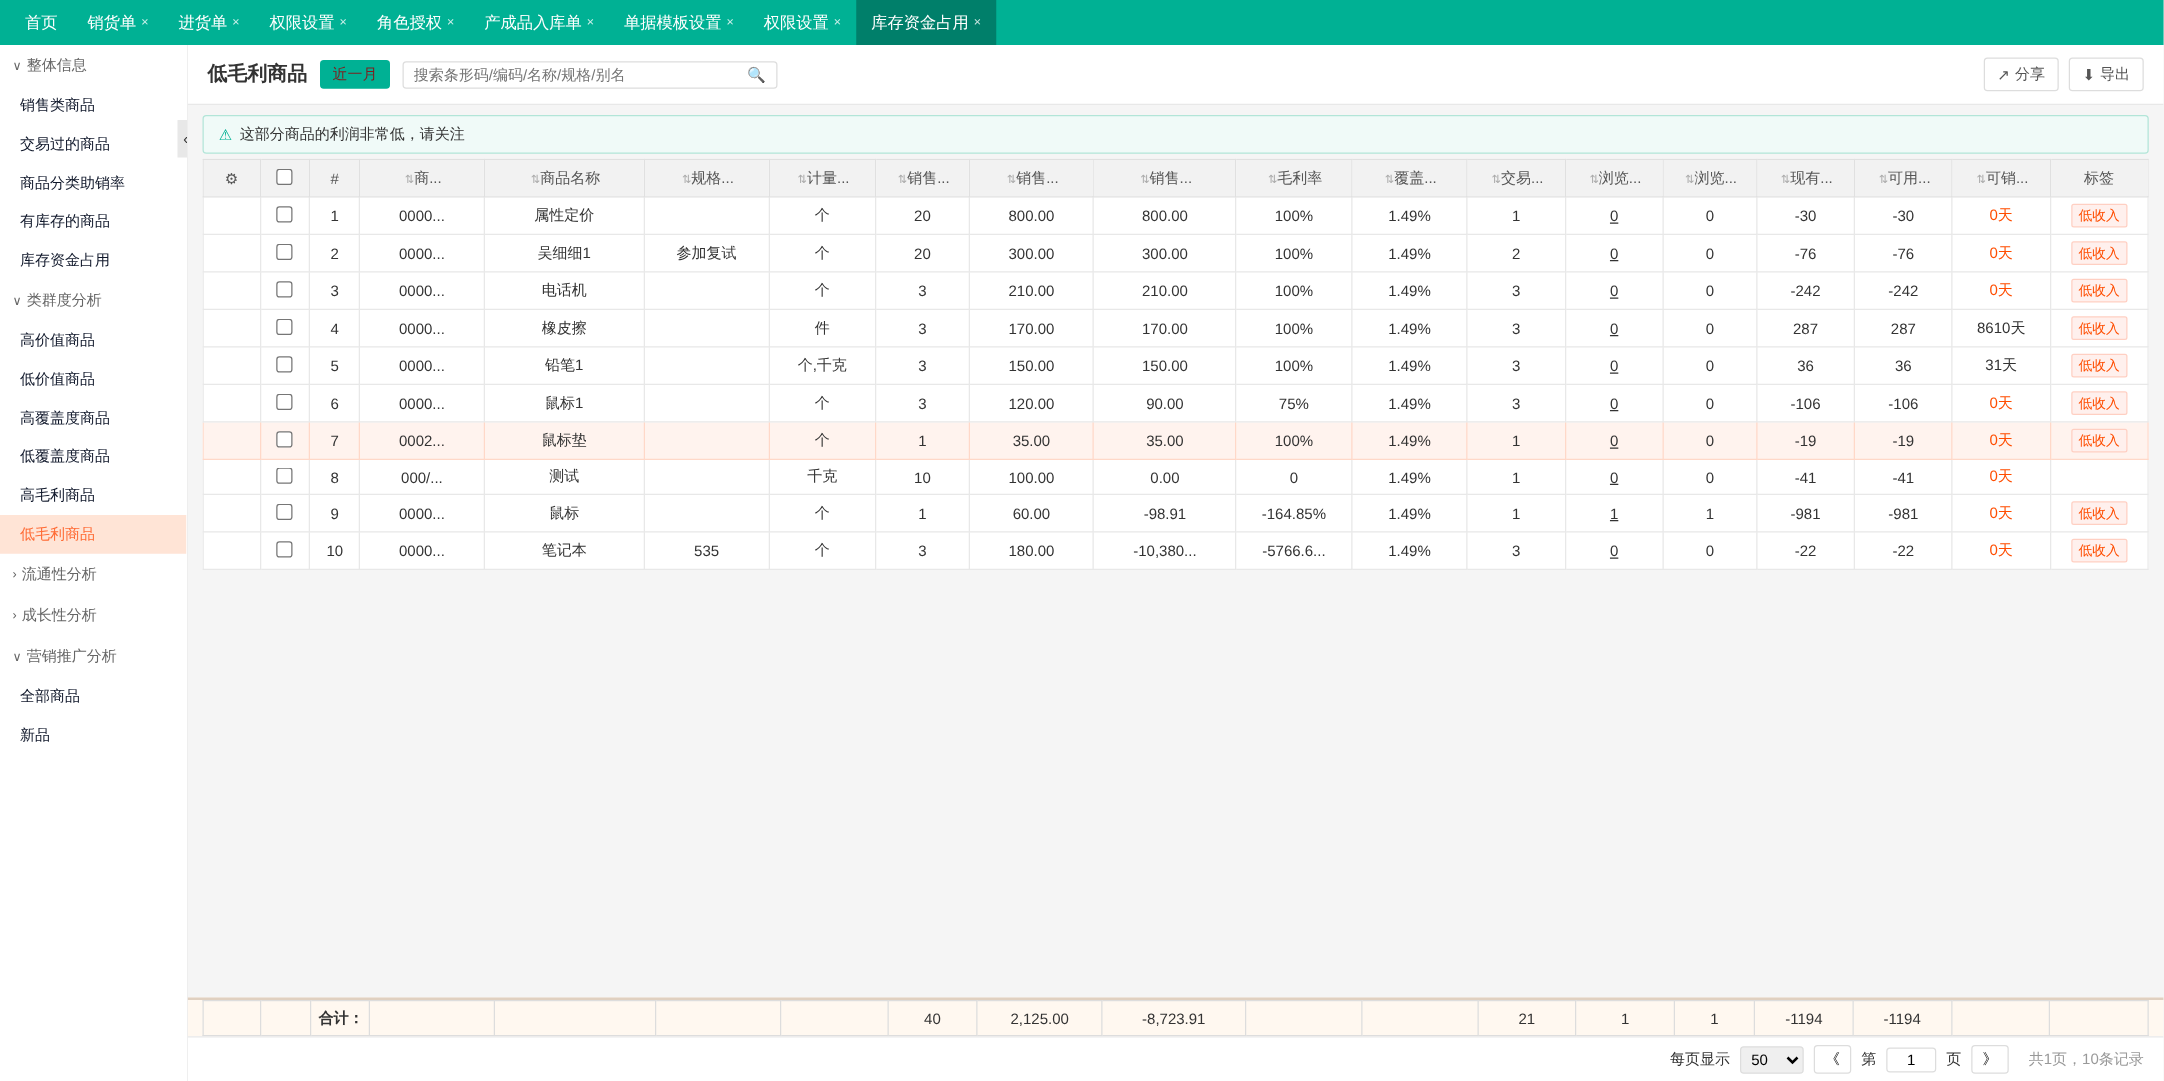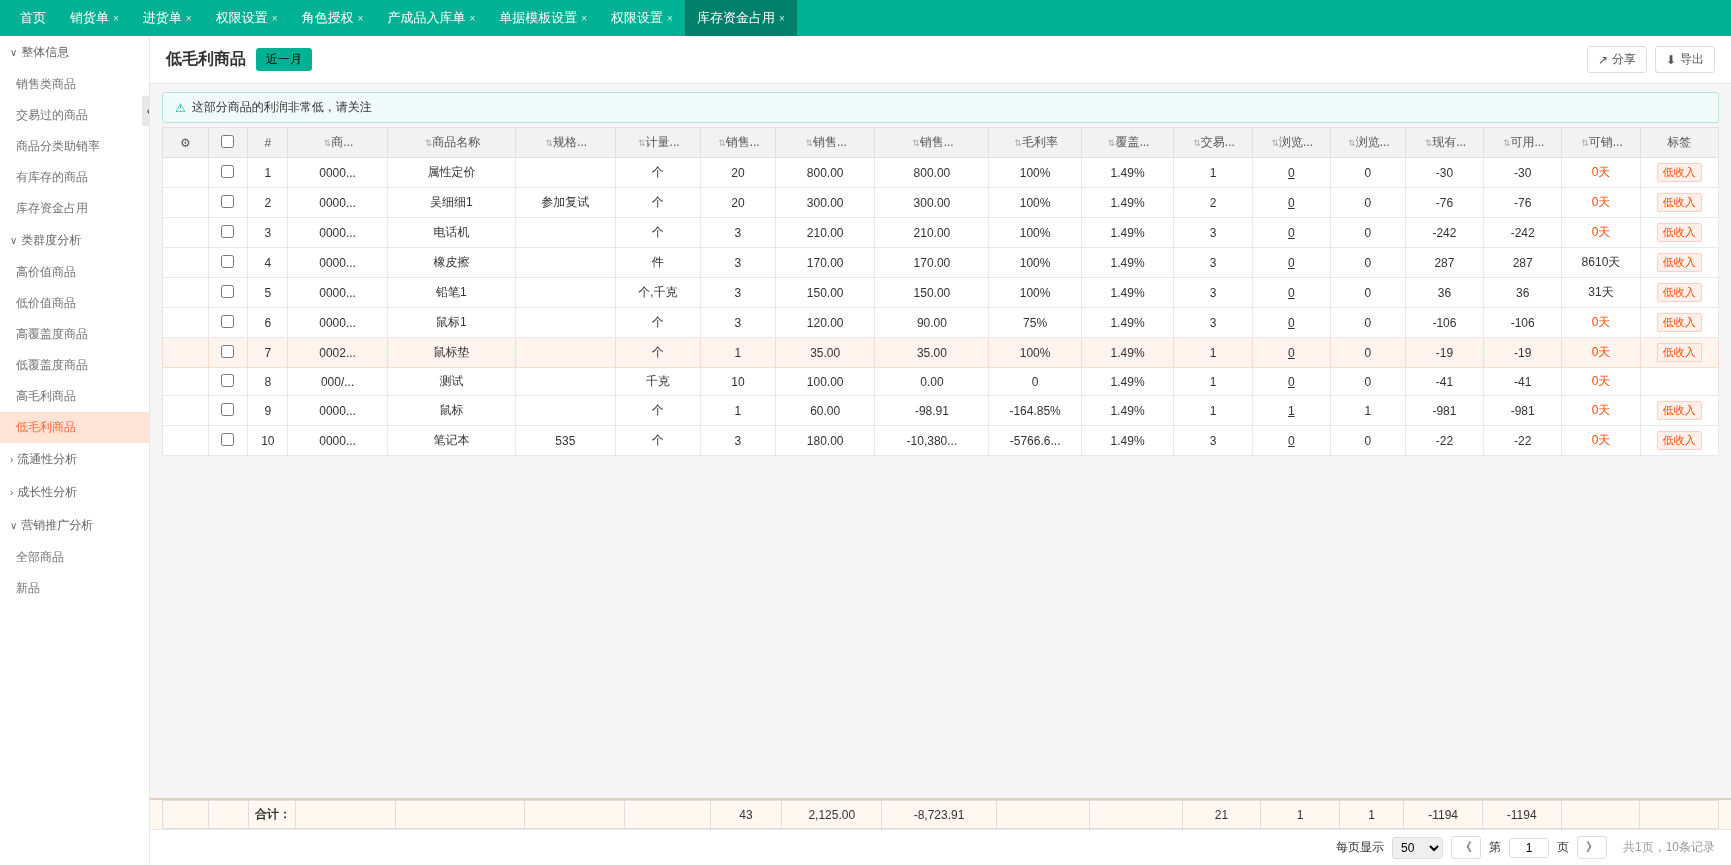--- a/index.html
+++ b/index.html
@@ -45,21 +45,21 @@
       align-items: center;
       padding: 8px 10px;
       font-size: 12px;
       color: #666;
       cursor: pointer;
     }
     .sidebar-group-header .arrow { margin-right: 4px; font-size: 10px; }
     .sidebar-item {
       padding: 7px 16px;
       font-size: 12px;
-      color: #737373;
+      color: #0f172a;
       cursor: pointer;
       white-space: nowrap;
     }
     .sidebar-item.active { background: #ffe4d6; color: #ff6b35; }
     .collapse-btn {
       position: absolute;
       left: 142px;
       top: 60px;
       width: 16px;
       height: 30px;
@@ -91,21 +91,21 @@
       gap: 10px;
     }
     .page-title {
       font-size: 16px;
       font-weight: bold;
       color: #333;
       white-space: nowrap;
     }
     .date-filter-btn {
       background: #00b194;
-      color: #000000;
+      color: #7f1d1d;
       border: none;
       border-radius: 3px;
       padding: 3px 10px;
       font-size: 12px;
       cursor: pointer;
       white-space: nowrap;
     }
     .search-box {
       display: flex;
       align-items: center;
@@ -331,20 +331,24 @@
     </div>
     <div class="sidebar-item">全部商品</div>
     <div class="sidebar-item">新品</div>
   </div>
 
   <div class="content-area">
 
     <div class="page-header">
       <span class="page-title">低毛利商品</span>
       <button class="date-filter-btn">近一月</button>
+      <div class="search-box">
+        <input type="text" placeholder="搜索条形码/编码/名称/规格/别名" style="">
+        <span style="color:#aaa;cursor:pointer;">🔍</span>
+      </div>
       <div class="header-actions">
         <button class="action-btn">
           <span>↗</span>
           <span>分享</span>
         </button>
         <button class="action-btn">
           <span>⬇</span>
           <span>导出</span>
         </button>
       </div>
@@ -603,21 +607,21 @@
       <table style="width:100%; border-collapse:collapse; font-size:12px;">
         <tbody>
             <tr>
           <td style="width:32px; border:1px solid #ddd; padding:5px 4px; background:#fff8f0;"></td>
           <td style="width:28px; border:1px solid #ddd; padding:5px 4px; background:#fff8f0;"></td>
           <td style="width:28px; border:1px solid #ddd; padding:5px 4px; text-align:right; font-weight:bold; background:#fff8f0;">合计：</td>
           <td style="width:70px; border:1px solid #ddd; padding:5px 4px; background:#fff8f0;"></td>
           <td style="width:90px; border:1px solid #ddd; padding:5px 4px; background:#fff8f0;"></td>
           <td style="width:70px; border:1px solid #ddd; padding:5px 4px; background:#fff8f0;"></td>
           <td style="width:60px; border:1px solid #ddd; padding:5px 4px; background:#fff8f0;"></td>
-          <td style="width:50px; border:1px solid #ddd; padding:5px 4px; text-align:center; background:#fff8f0;">43</td>
+          <td style="width:50px; border:1px solid #ddd; padding:5px 4px; text-align:center; background:#fff8f0;">40</td>
           <td style="width:70px; border:1px solid #ddd; padding:5px 4px; text-align:center; background:#fff8f0;">2,125.00</td>
           <td style="width:80px; border:1px solid #ddd; padding:5px 4px; text-align:center; background:#fff8f0;">-8,723.91</td>
           <td style="width:65px; border:1px solid #ddd; padding:5px 4px; background:#fff8f0;"></td>
           <td style="width:65px; border:1px solid #ddd; padding:5px 4px; background:#fff8f0;"></td>
           <td style="width:55px; border:1px solid #ddd; padding:5px 4px; text-align:center; background:#fff8f0;">21</td>
           <td style="width:55px; border:1px solid #ddd; padding:5px 4px; text-align:center; background:#fff8f0;">1</td>
           <td style="width:45px; border:1px solid #ddd; padding:5px 4px; text-align:center; background:#fff8f0;">1</td>
           <td style="width:55px; border:1px solid #ddd; padding:5px 4px; text-align:center; background:#fff8f0;">-1194</td>
           <td style="width:55px; border:1px solid #ddd; padding:5px 4px; text-align:center; background:#fff8f0;">-1194</td>
           <td style="width:55px; border:1px solid #ddd; padding:5px 4px; background:#fff8f0;"></td>

